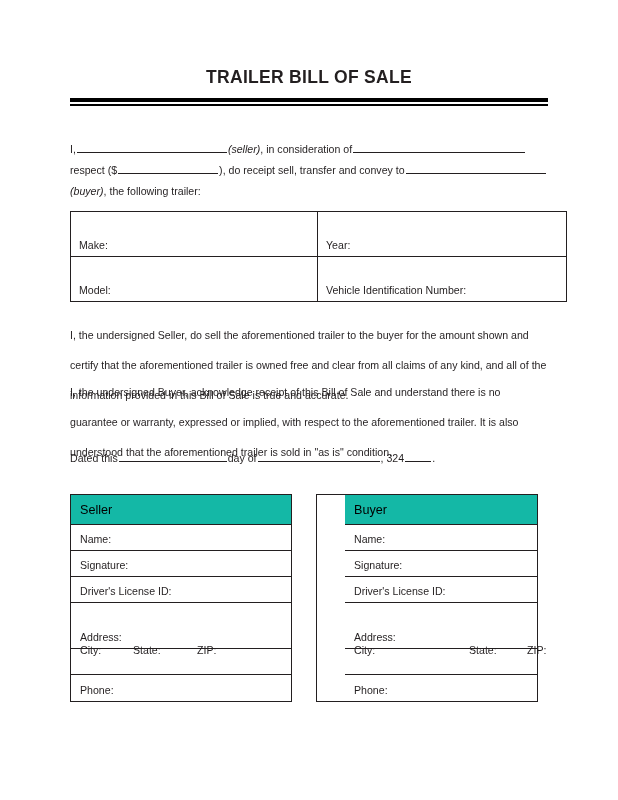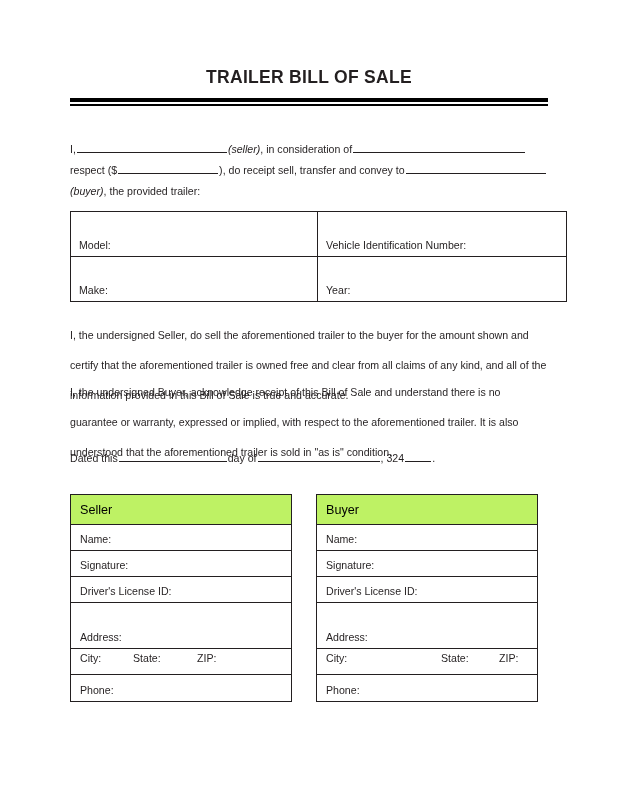--- a/index.html
+++ b/index.html
@@ -132,24 +132,24 @@
 
   
   .sig-block {
     position: absolute;
     top: 494px;
     width: 222px;
     border: 1.6px solid #231f20;
     box-sizing: border-box;
   }
   #sig-seller { left: 70px; }
-  #sig-buyer  { left: 316px; }
+  #sig-buyer  { left: 316px; padding-left: 28px; }
 
   .sig-head {
-    background: #bef264;
+    background: #14b8a6;
     border-bottom: 1.6px solid #231f20;
     height: 30px;
     line-height: 30px;
     padding: 0 0 0 9px;
     font-size: 12.6px;
     font-weight: normal;
     color: #000000;
     box-sizing: border-box;
   }
   .sig-row {
@@ -163,21 +163,21 @@
   .sig-row .lab {
     position: absolute;
     left: 9px;
     bottom: 4px;
     line-height: 13px;
     white-space: nowrap;
   }
   .sig-row.tall { height: 46px; }
 
   .csz { position: relative; }
-  .csz .lab { position: absolute; bottom: 9px; margin-top: 44px; }
+  .csz .lab { position: absolute; bottom: 17px; margin-top: 44px; }
   .csz .lab-city  { left: 9px; }
   #sig-seller .csz .lab-state { left: 62px; }
   #sig-seller .csz .lab-zip   { left: 126px; }
   #sig-buyer  .csz .lab-state { left: 124px; }
   #sig-buyer  .csz .lab-zip   { left: 182px; }
 </style>
 </head>
 <body>
 
 <div class="page">
@@ -188,33 +188,33 @@
     <div class="rule-thick"></div>
     <div class="rule-gap"></div>
     <div class="rule-thin"></div>
   </div>
 
   <div class="intro">
     <div class="ln"><span>I,</span><span class="blank b-seller"></span><em class="it">(seller)</em><span>,  in consideration of</span><span class="blank b-consider"></span></div>
 
     <div class="ln"><span>respect ($</span><span class="blank b-dollars"></span><span>), do receipt sell, transfer and convey to</span><span class="blank b-convey"></span></div>
 
-    <div class="ln"><em class="it">(buyer)</em><span>, the provided trailer:</span></div>
+    <div class="ln"><em class="it">(buyer)</em><span>, the following trailer:</span></div>
   </div>
 
   <table class="veh-table">
     <tbody>
+      <tr>
+        <td class="col-l">Make:</td>
+        <td class="col-r">Year:</td>
+      </tr>
       <tr>
         <td class="col-l">Model:</td>
         <td class="col-r">Vehicle Identification Number:</td>
       </tr>
-      <tr>
-        <td class="col-l">Make:</td>
-        <td class="col-r">Year:</td>
-      </tr>
     </tbody>
   </table>
 
   <div class="body-para" id="para-seller">I, the undersigned Seller, do sell the aforementioned trailer to the buyer for the amount shown and certify that the aforementioned trailer is owned free and clear from all claims of any kind, and all of the information provided in this Bill of Sale is true and accurate.</div>
 
   <div class="body-para" id="para-buyer">I, the undersigned Buyer, acknowledge receipt of this Bill of Sale and understand there is no guarantee or warranty, expressed or implied, with respect to the aforementioned trailer. It is also understood that the aforementioned trailer is sold in "as is" condition.</div>
 
   <div class="dated"><span>Dated this</span><span class="blank b-day"></span><span>day of</span><span class="blank b-month"></span><span>, 324</span><span class="blank b-year"></span><span>.</span></div>
 
   <div class="sig-block" id="sig-seller">

